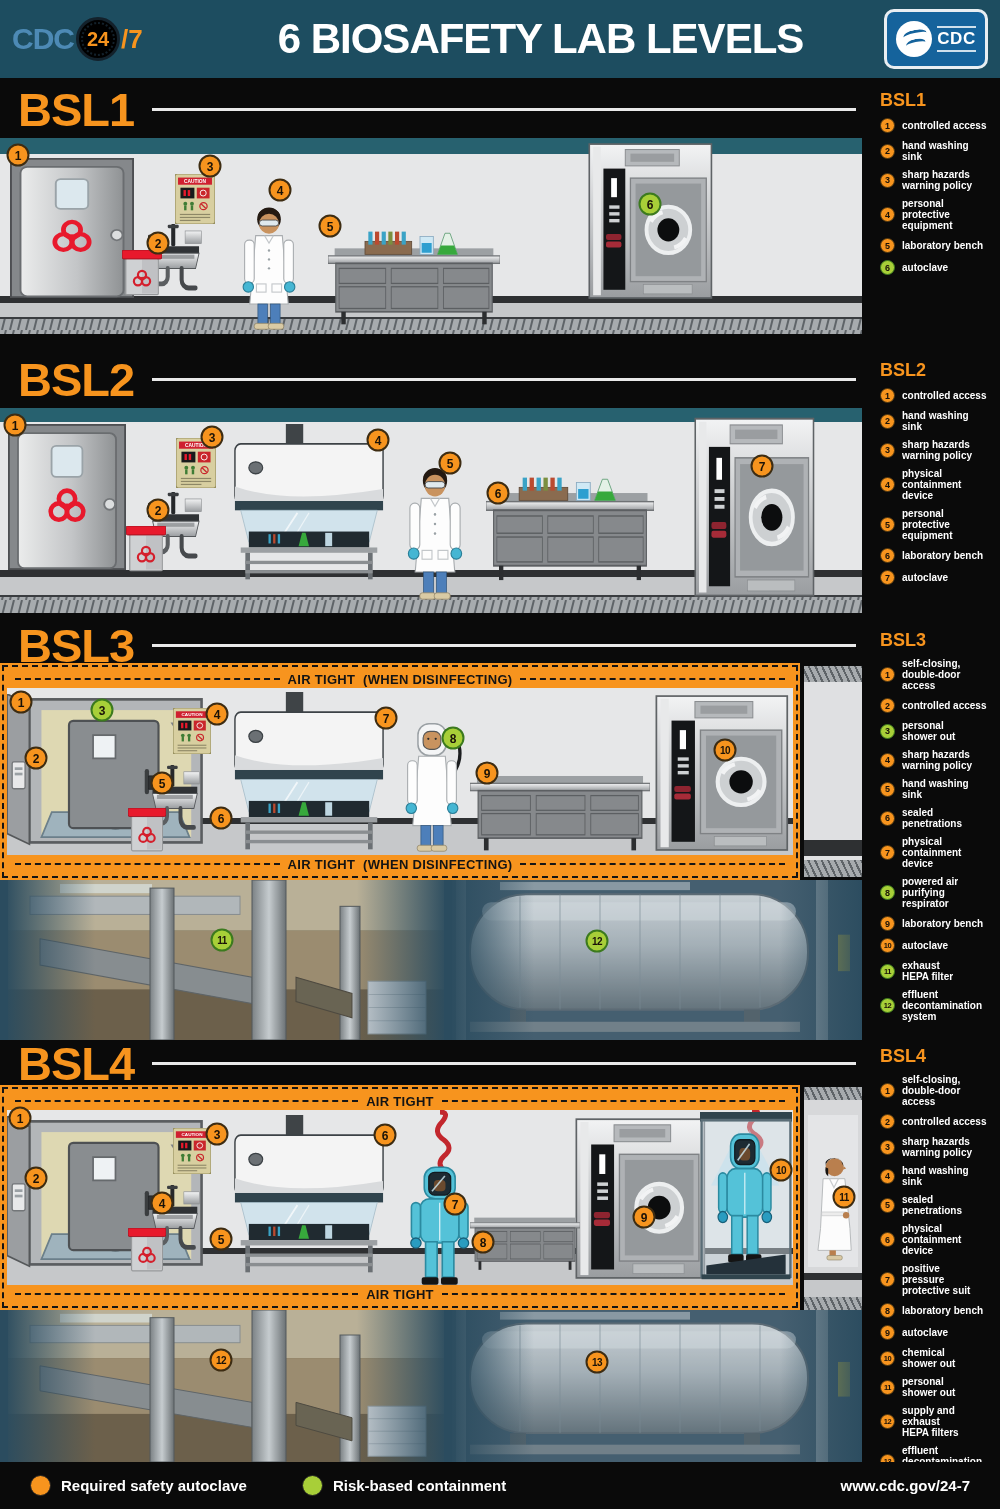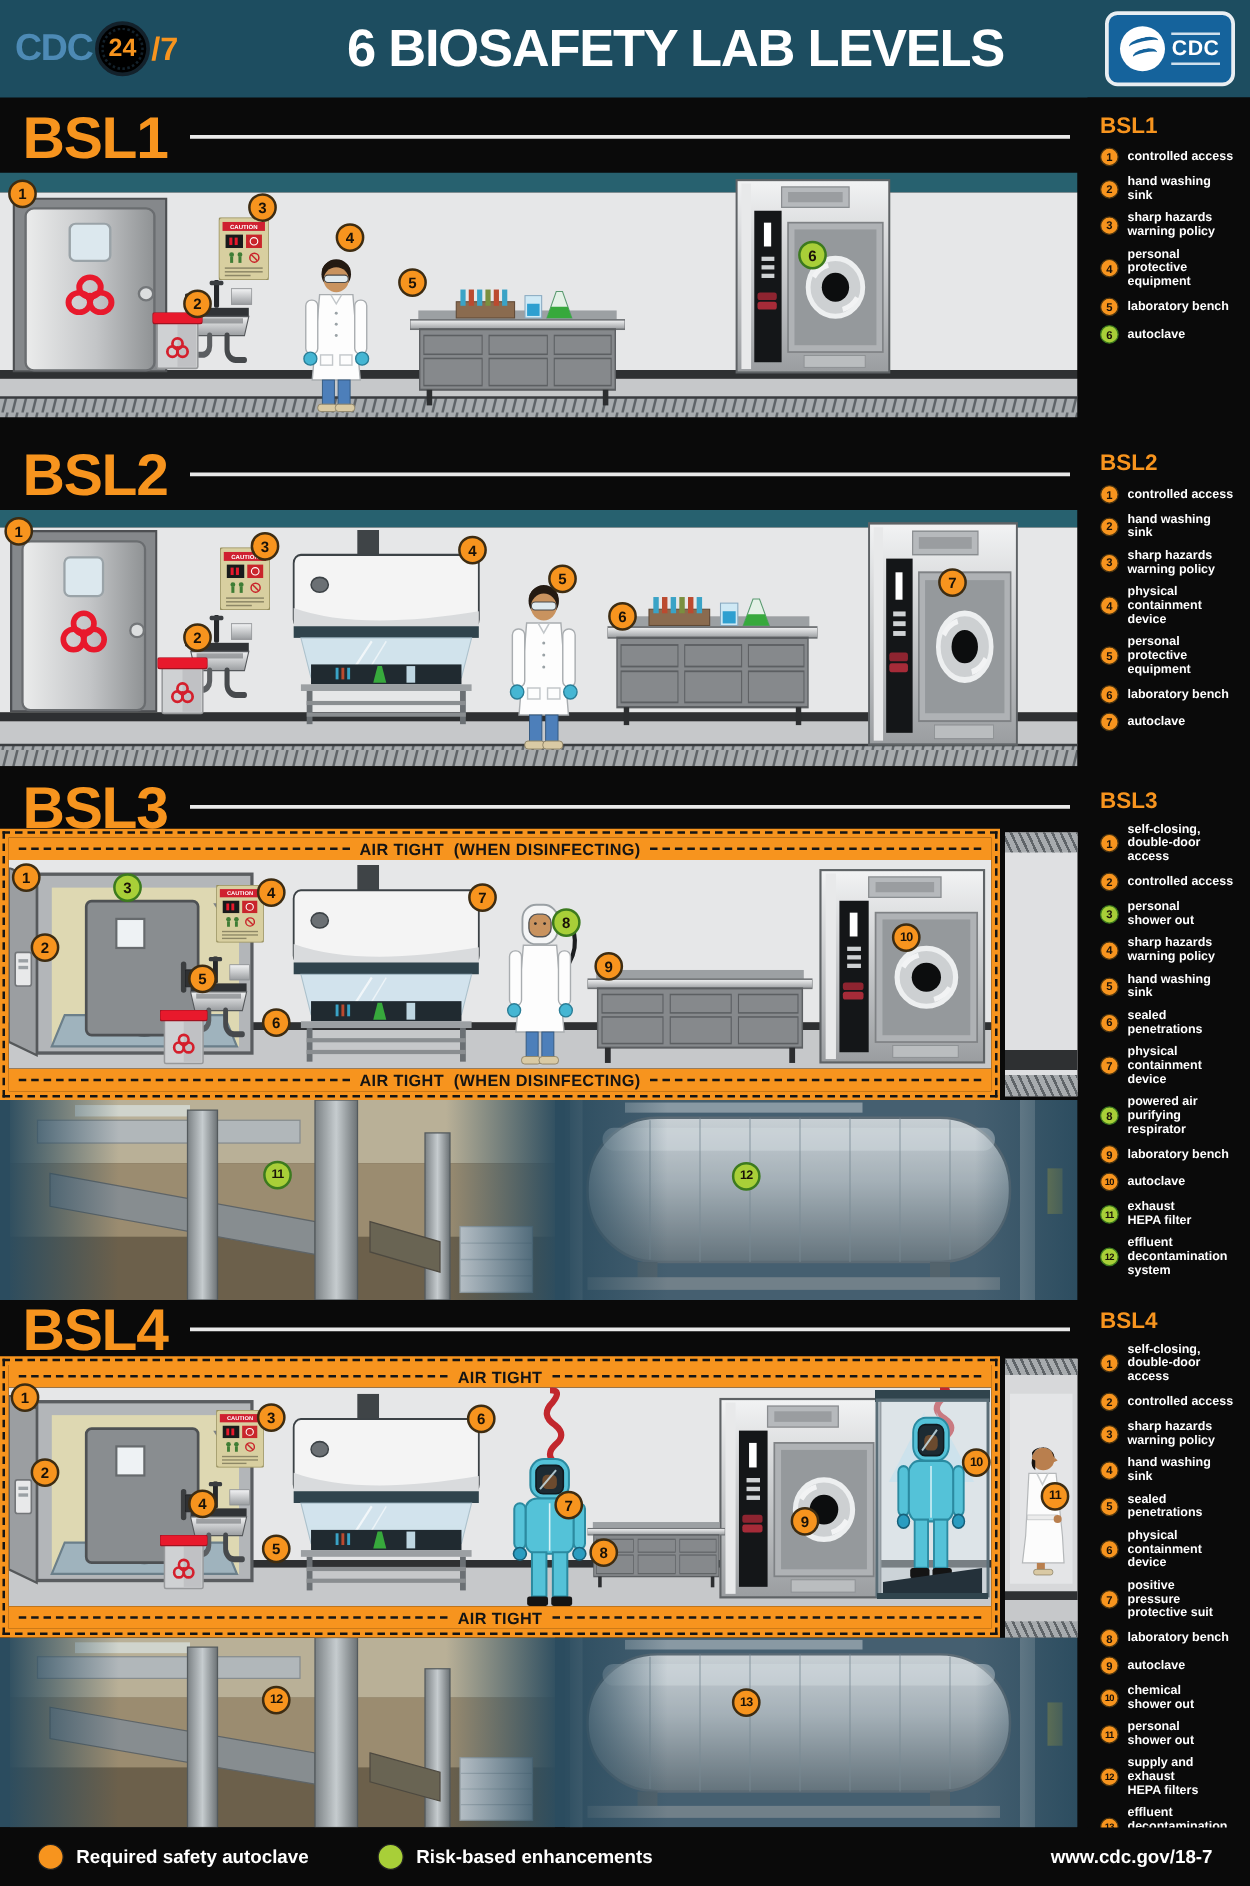--- a/index.html
+++ b/index.html
@@ -816,18 +816,18 @@
     </div>
   </aside>
 
   <footer class="ftr">
     <div class="leg">
       <span class="leg-dot" style="background:#f7941e"></span>
       <span class="leg-label">Required safety autoclave</span>
     </div>
     <div class="leg">
       <span class="leg-dot" style="background:#a8cf38"></span>
-      <span class="leg-label">Risk-based enhancements</span>
-    </div>
-    <span class="ftr-url">www.cdc.gov/18-7</span>
+      <span class="leg-label">Risk-based containment</span>
+    </div>
+    <span class="ftr-url">www.cdc.gov/24-7</span>
   </footer>
 
 </div>
 
 </body></html>

